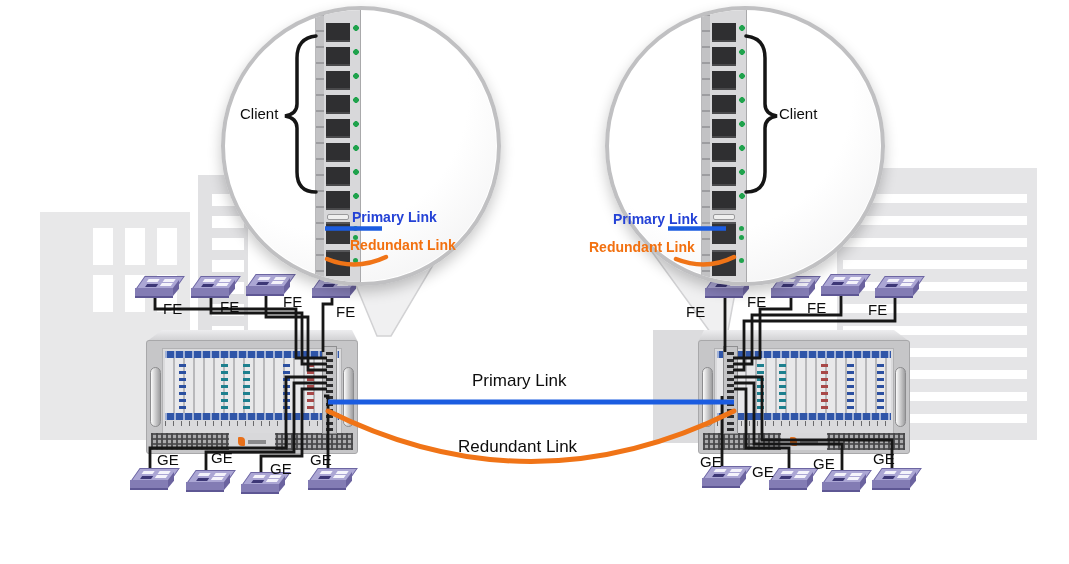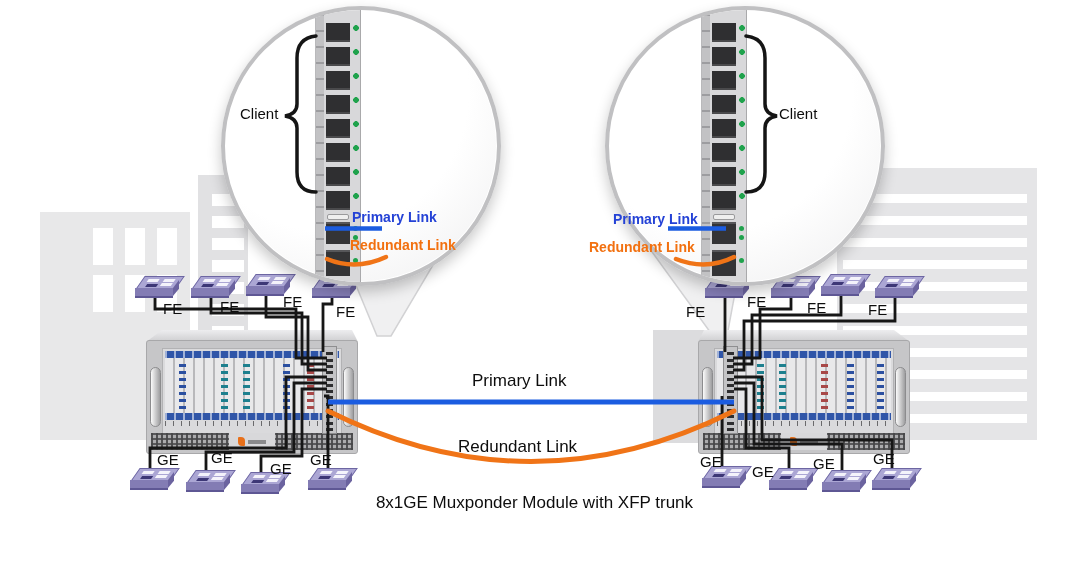--- a/index.html
+++ b/index.html
@@ -388,15 +388,14 @@
   <div class="lbl" style="left:868px;top:301px;">FE</div>
 
   <div class="lbl" style="left:700px;top:453px;">GE</div>
   <div class="lbl" style="left:752px;top:463px;">GE</div>
   <div class="lbl" style="left:813px;top:455px;">GE</div>
   <div class="lbl" style="left:873px;top:450px;">GE</div>
 
   <div class="linklbl" style="left:472px;top:371px;">Primary Link</div>
   <div class="linklbl" style="left:458px;top:437px;">Redundant Link</div>
 
-  <div class="caption">8x1GE Muxponder Module with XFP trunk</div>
 
 </div>
 
 </body></html>

